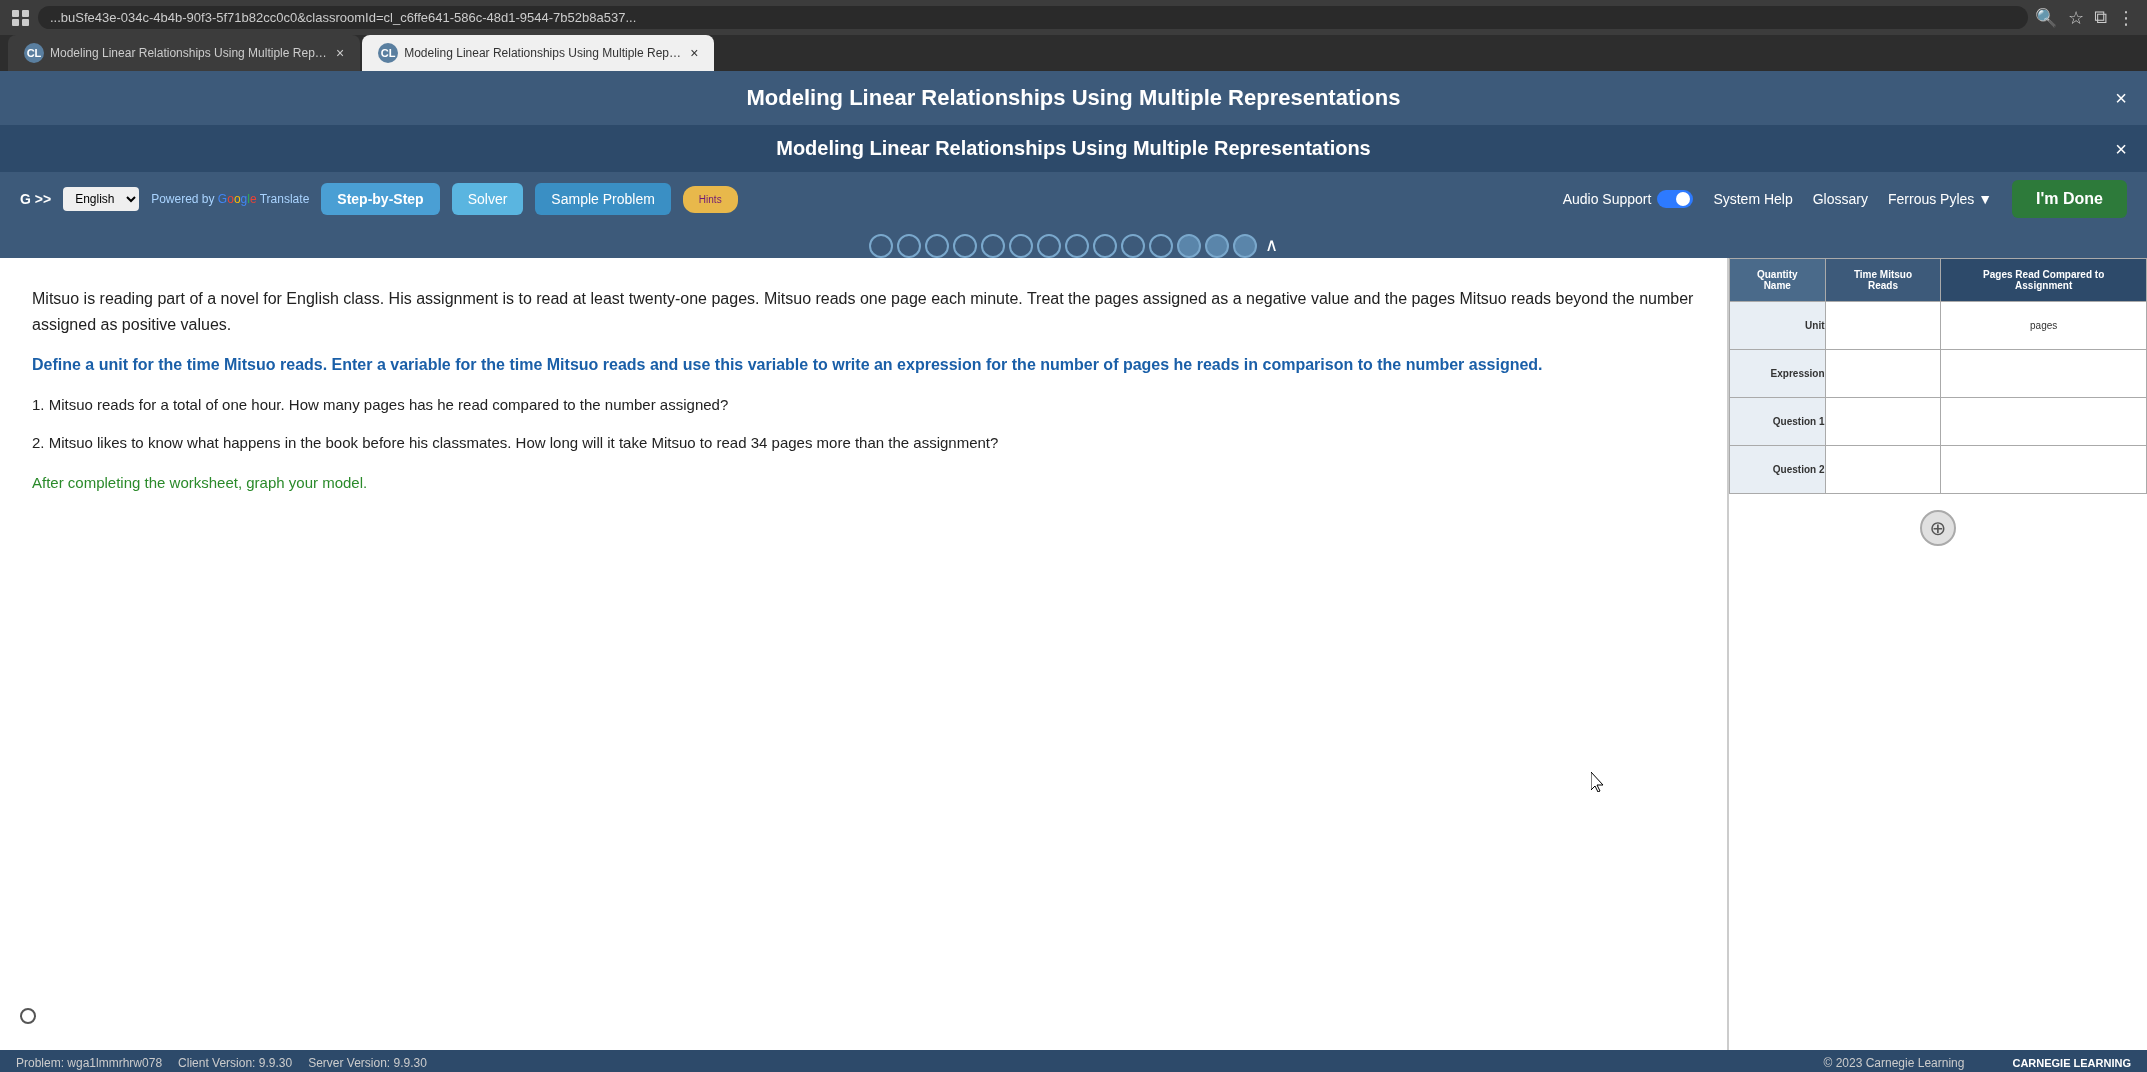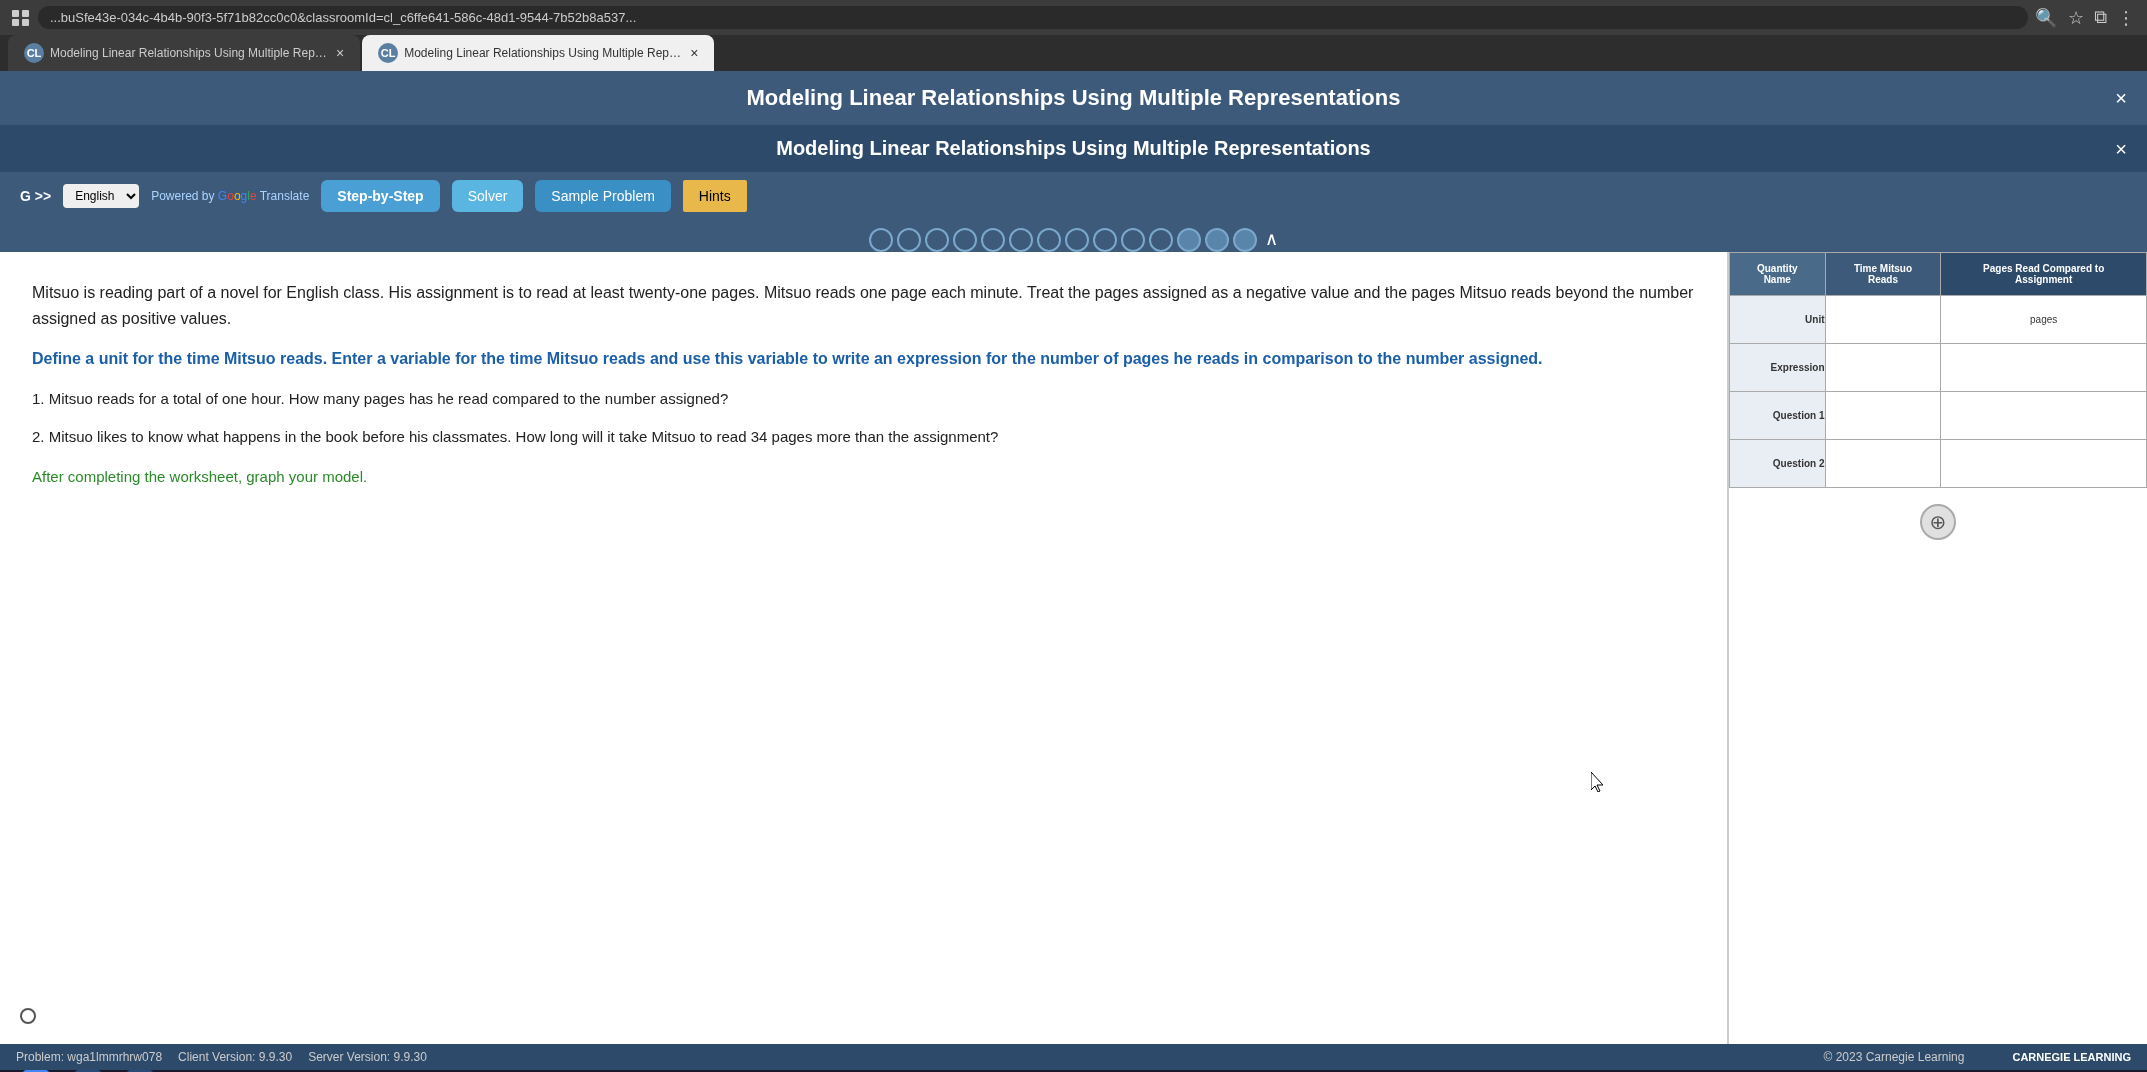--- a/index.html
+++ b/index.html
@@ -27,21 +27,21 @@
     .app-header .title { font-size: 22px; font-weight: bold; text-align: center; }
     .app-header .close-btn { position: absolute; right: 20px; top: 50%; transform: translateY(-50%); font-size: 20px; cursor: pointer; color: white; }
 
     
     .sub-header { background: #2d4a6a; color: white; padding: 12px 20px; display: flex; justify-content: center; align-items: center; position: relative; }
     .sub-header .title { font-size: 20px; font-weight: bold; text-align: center; }
     .sub-header .close-btn { position: absolute; right: 20px; top: 50%; transform: translateY(-50%); font-size: 20px; cursor: pointer; color: white; }
     .btn-step { background: #4a9fd4; color: white; border: none; padding: 8px 16px; border-radius: 6px; font-size: 14px; cursor: pointer; font-weight: bold; }
     .btn-solver { background: #5ab5e0; color: white; border: none; padding: 8px 16px; border-radius: 6px; font-size: 14px; cursor: pointer; }
     .btn-sample { background: #3a8fc4; color: white; border: none; padding: 8px 16px; border-radius: 6px; font-size: 14px; cursor: pointer; }
-    .btn-hints { background: #e8b84b; color: #000000; border: none; padding: 8px 16px; border-radius: 2px; font-size: 14px; cursor: pointer; }
+    .btn-hints { background: #e8b84b; color: #701a75; border: none; padding: 8px 16px; border-radius: 12px; font-size: 10px; cursor: pointer; }
     .btn-done { background: #2d7a3a; color: white; border: none; padding: 10px 24px; border-radius: 6px; font-size: 16px; cursor: pointer; margin-left: auto; font-weight: bold; }
     .audio-toggle { display: flex; align-items: center; gap: 6px; }
     .toggle-switch { width: 36px; height: 18px; background: #2d7aff; border-radius: 9px; position: relative; cursor: pointer; }
     .toggle-switch::after { content: ''; width: 14px; height: 14px; background: white; border-radius: 50%; position: absolute; top: 2px; right: 3px; }
 
     
     .progress-area { background: #3d5a7a; padding: 8px 20px 0; display: flex; justify-content: center; gap: 4px; }
     .progress-circle { width: 24px; height: 24px; border-radius: 50%; border: 2px solid #7aa8cc; background: transparent; display: inline-flex; align-items: center; justify-content: center; }
     .progress-circle.filled { background: #5a85aa; }
 
@@ -135,20 +135,32 @@
       <span style="color:white; font-weight:bold; font-size:14px;">G &gt;&gt;</span>
       <select style="padding:4px 8px; border-radius:4px; font-size:12px; border:none;">
         <option>English</option>
       </select>
       <span style="color:#aad4ff; font-size:12px;">Powered by <span style="color:#4285f4;">G</span><span style="color:#ea4335;">o</span><span style="color:#fbbc05;">o</span><span style="color:#4285f4;">g</span><span style="color:#34a853;">l</span><span style="color:#ea4335;">e</span> Translate</span>
       <button class="btn-step">Step-by-Step</button>
       <button class="btn-solver">Solver</button>
       <button class="btn-sample">Sample Problem</button>
       <button class="btn-hints">Hints</button>
     </div>
+    <div style="display:flex; align-items:center; gap:20px;">
+      <div class="audio-toggle">
+        <span style="color:white; font-size:14px;">Audio Support</span>
+        <div class="toggle-switch"></div>
+      </div>
+      <span style="color:white; font-size:14px; cursor:pointer;">System Help</span>
+      <span style="color:white; font-size:14px; cursor:pointer;">Glossary</span>
+      <span style="color:white; font-size:14px; cursor:pointer;">
+        <span>Ferrous Pyles</span> ▼
+      </span>
+      <button class="btn-done">I'm Done</button>
+    </div>
   </div>
 
   <div class="progress-area">
     <div class="progress-circle"></div>
     <div class="progress-circle"></div>
     <div class="progress-circle"></div>
     <div class="progress-circle"></div>
     <div class="progress-circle"></div>
     <div class="progress-circle"></div>
     <div class="progress-circle"></div>

